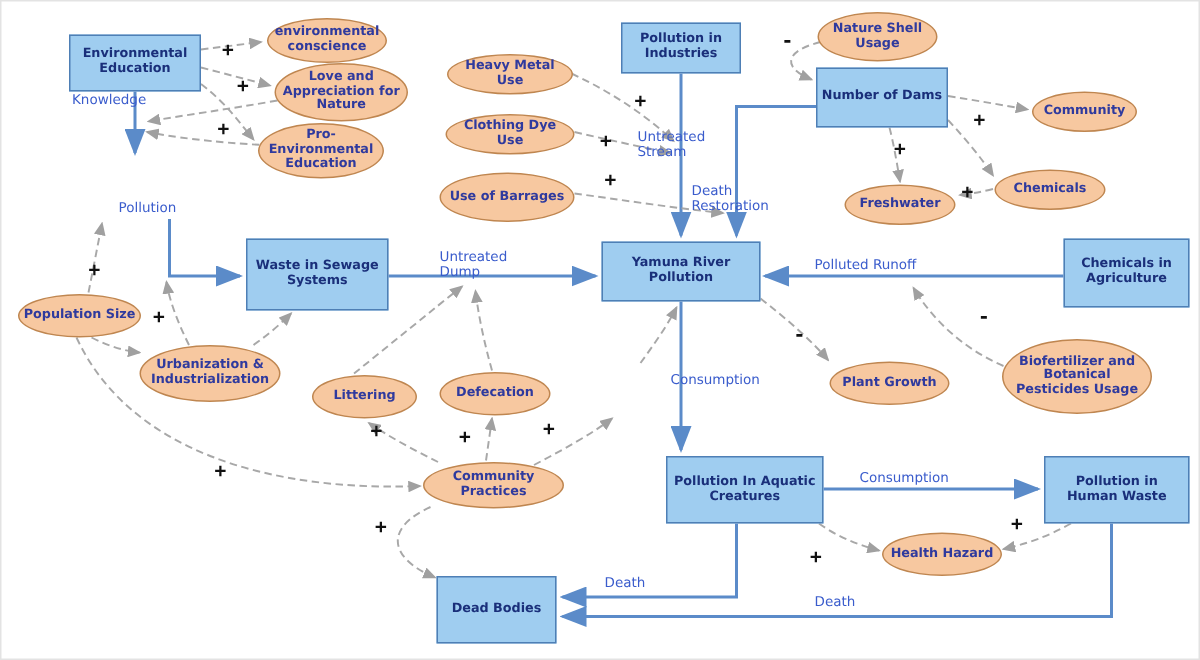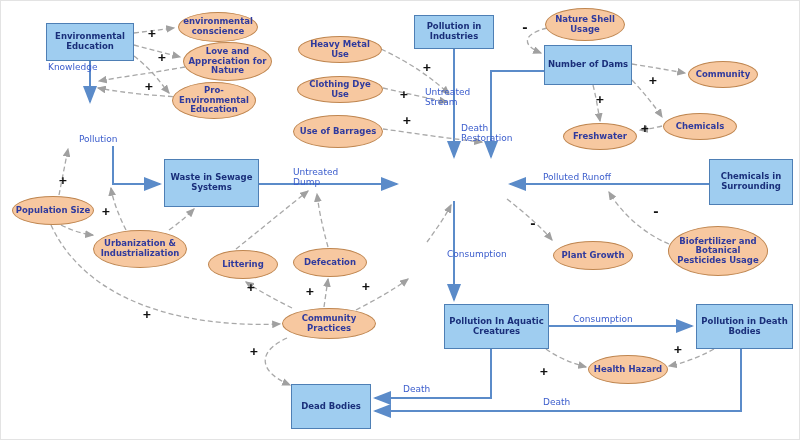--- a/index.html
+++ b/index.html
@@ -89,28 +89,31 @@
     </div>
   <div class="node box" style="left:543px;top:44px;width:88px;height:40px">
       <span>Number of Dams</span>
     </div>
   <div class="node box" style="left:413px;top:14px;width:80px;height:34px">
       <span>Pollution in Industries</span>
     </div>
   <div class="node box" style="left:163px;top:158px;width:95px;height:48px">
       <span>Waste in Sewage Systems</span>
     </div>
+  <div class="node box" style="left:400px;top:160px;width:106px;height:40px">
+      <span>Yamuna River Pollution</span>
+    </div>
   <div class="node box" style="left:708px;top:158px;width:84px;height:46px">
-      <span>Chemicals in Surrounding</span>
+      <span>Chemicals in Agriculture</span>
     </div>
   <div class="node box" style="left:443px;top:303px;width:105px;height:45px">
       <span>Pollution In Aquatic Creatures</span>
     </div>
   <div class="node box" style="left:695px;top:303px;width:97px;height:45px">
-      <span>Pollution in Death Bodies</span>
+      <span>Pollution in Human Waste</span>
     </div>
   <div class="node box" style="left:290px;top:383px;width:80px;height:45px">
       <span>Dead Bodies</span>
     </div>
 
   <div class="node ellipse" style="left:177px;top:11px;width:80px;height:30px">
       <span>environmental conscience</span>
     </div>
   <div class="node ellipse" style="left:182px;top:41px;width:89px;height:39px">
       <span>Love and Appreciation for Nature</span>

